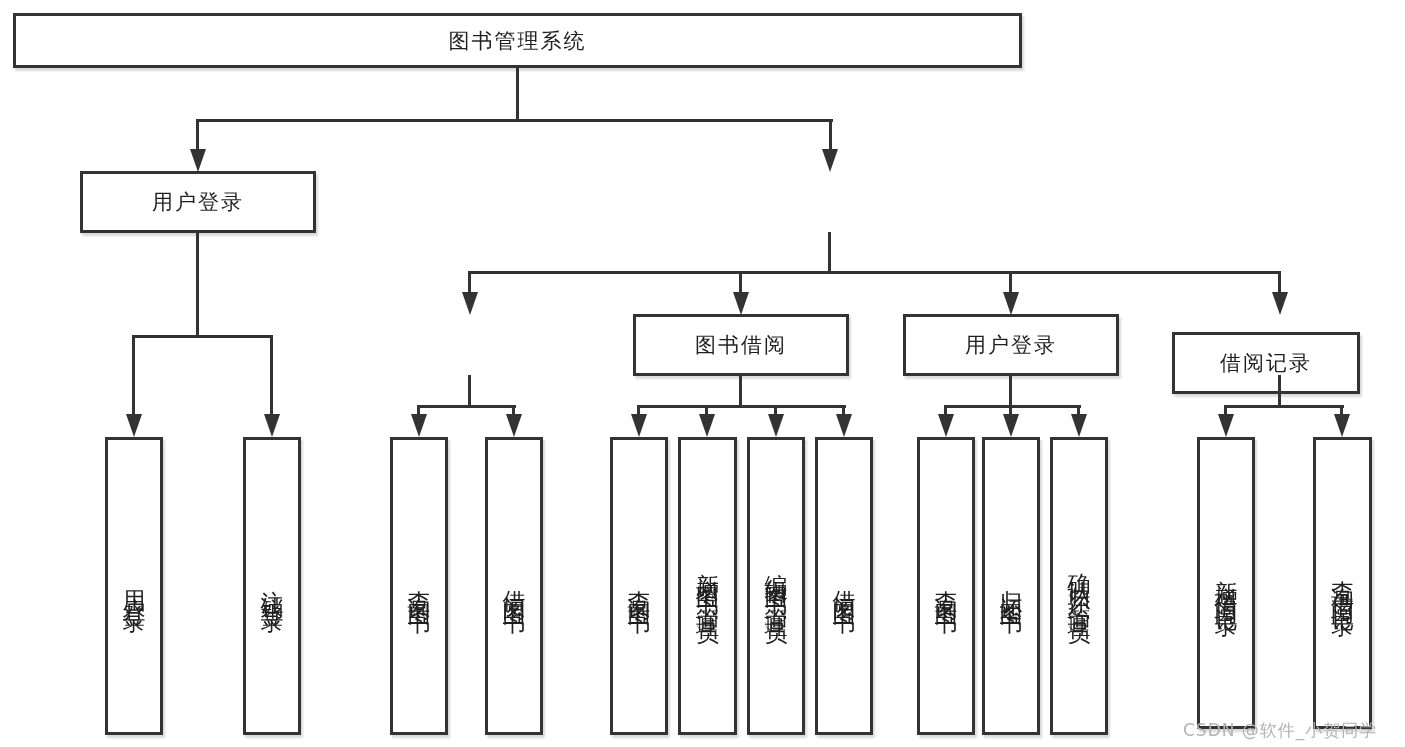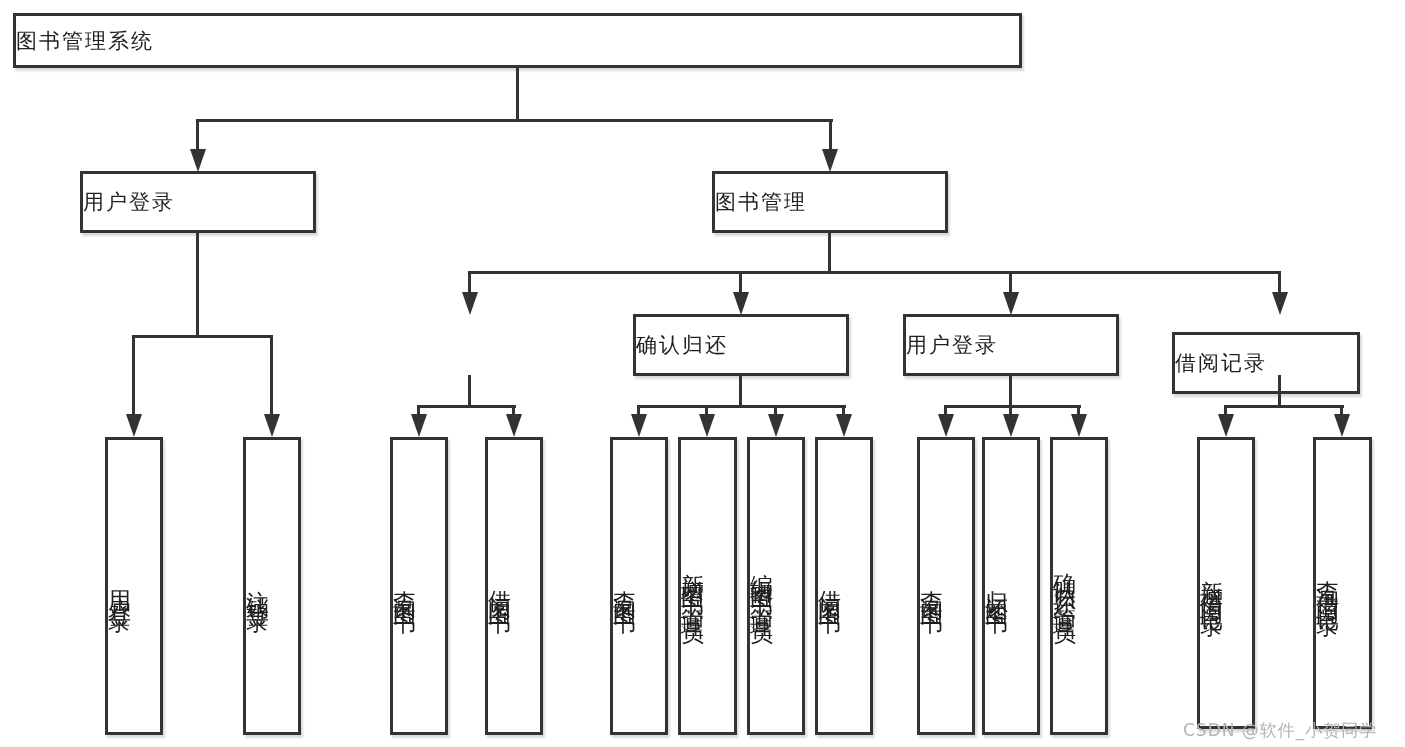--- a/index.html
+++ b/index.html
@@ -17,20 +17,21 @@
     font-family:"DejaVu Sans","Liberation Sans",sans-serif;
     color:var(--text);
   }
   .box{
     position:absolute;
     box-sizing:border-box;
     background:#ffffff;
     border:3px solid var(--line);
     display:flex;
     align-items:center;
+    justify-content:center;
     box-shadow:2px 3px 2px rgba(0,0,0,0.15);
   }
   .hbox span{
     font-size:21px;
     letter-spacing:2px;
     font-weight:500;
     white-space:nowrap;
   }
   .vbox span{
     writing-mode:vertical-rl;
@@ -62,26 +63,23 @@
 
 <div id="stage">
 
   <div class="box hbox" style="left:13px;top:13px;width:1009px;height:55px">
     <span>图书管理系统</span>
   </div>
 
   <div class="box hbox" style="left:80px;top:171px;width:236px;height:62px">
     <span>用户登录</span>
   </div>
-  <div class="box hbox" style="left:712px;top:171px;width:236px;height:62px">
-    <span>图书管理</span>
-  </div>
 
   <div class="box hbox" style="left:633px;top:314px;width:216px;height:62px">
-    <span>确认归还</span>
+    <span>图书借阅</span>
   </div>
   <div class="box hbox" style="left:903px;top:314px;width:216px;height:62px">
     <span>用户登录</span>
   </div>
   <div class="box hbox" style="left:1172px;top:332px;width:188px;height:62px">
     <span>借阅记录</span>
   </div>
 
   <div class="box vbox" style="left:105px;top:437px;width:58px;height:298px">
     <span>用户登录</span>

